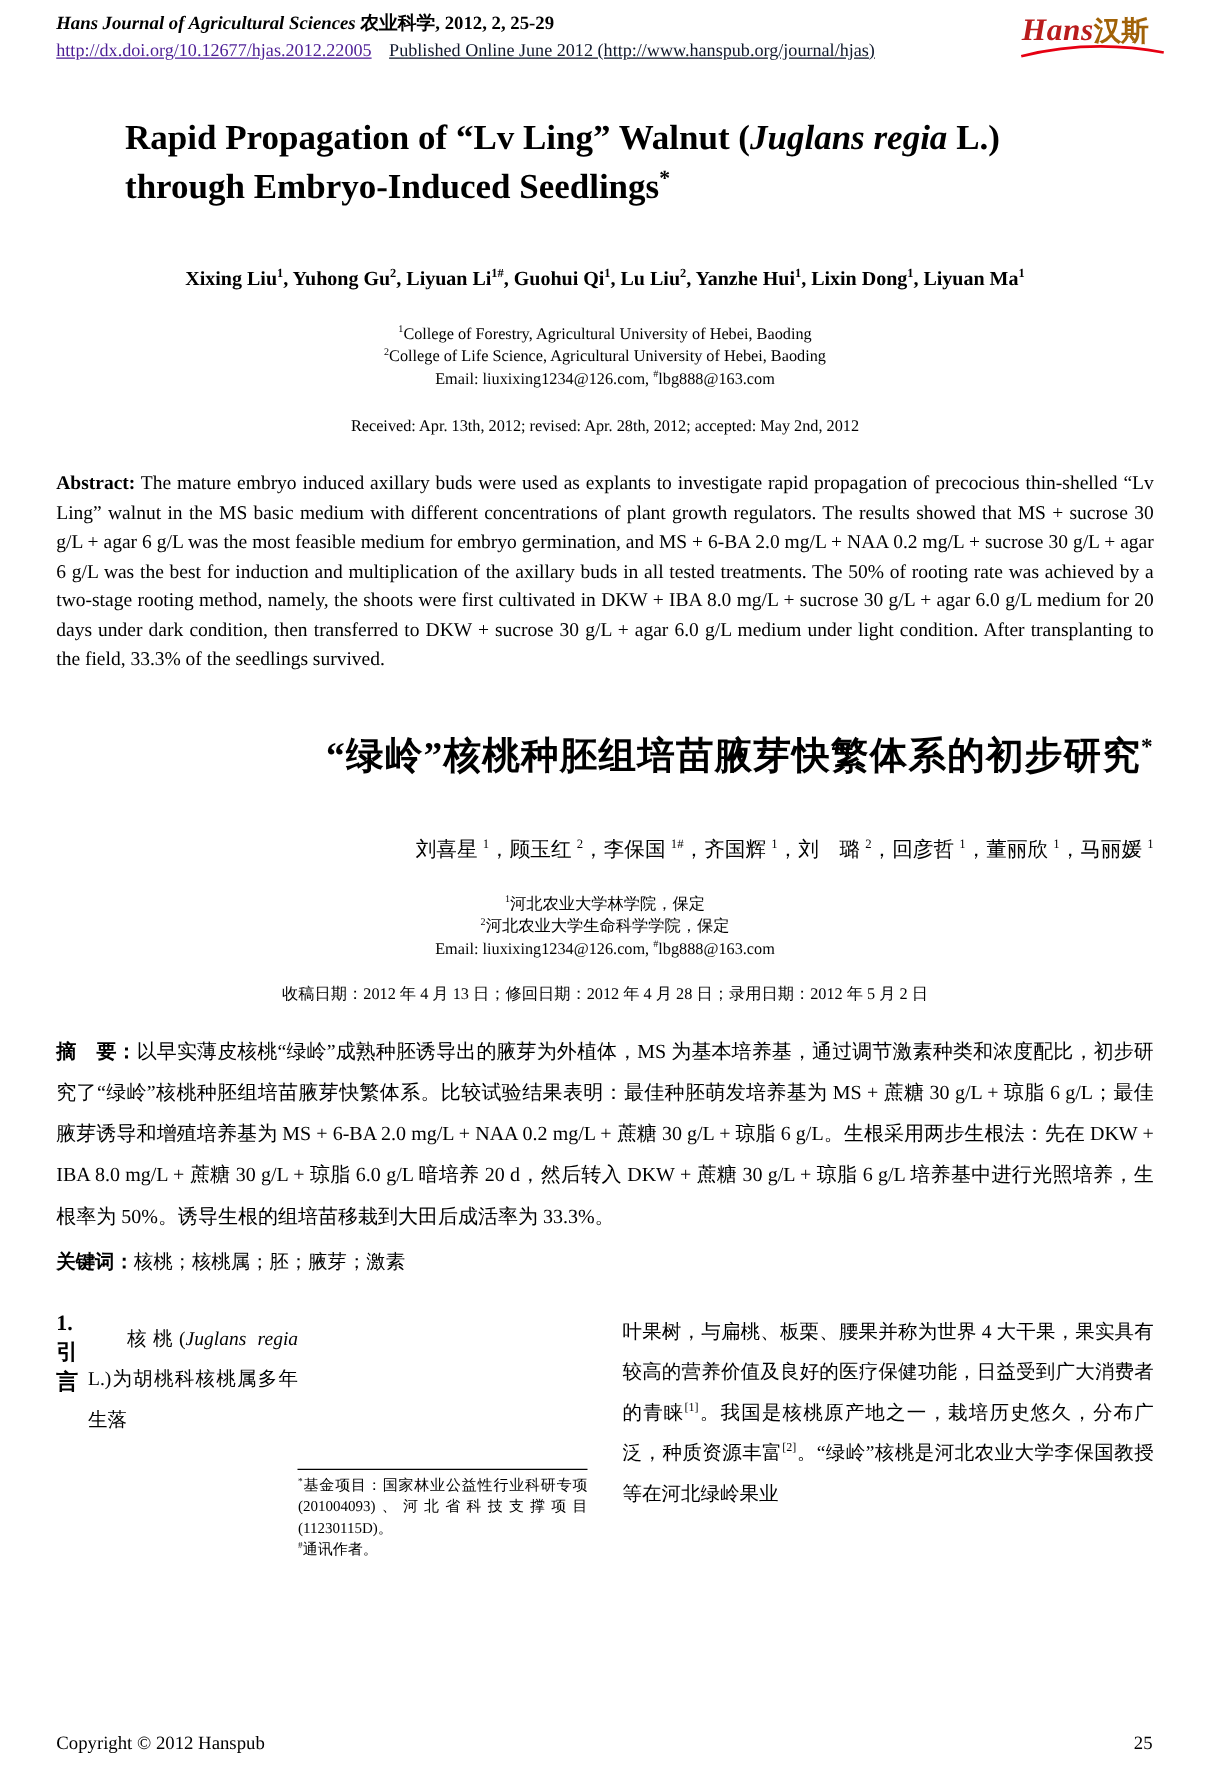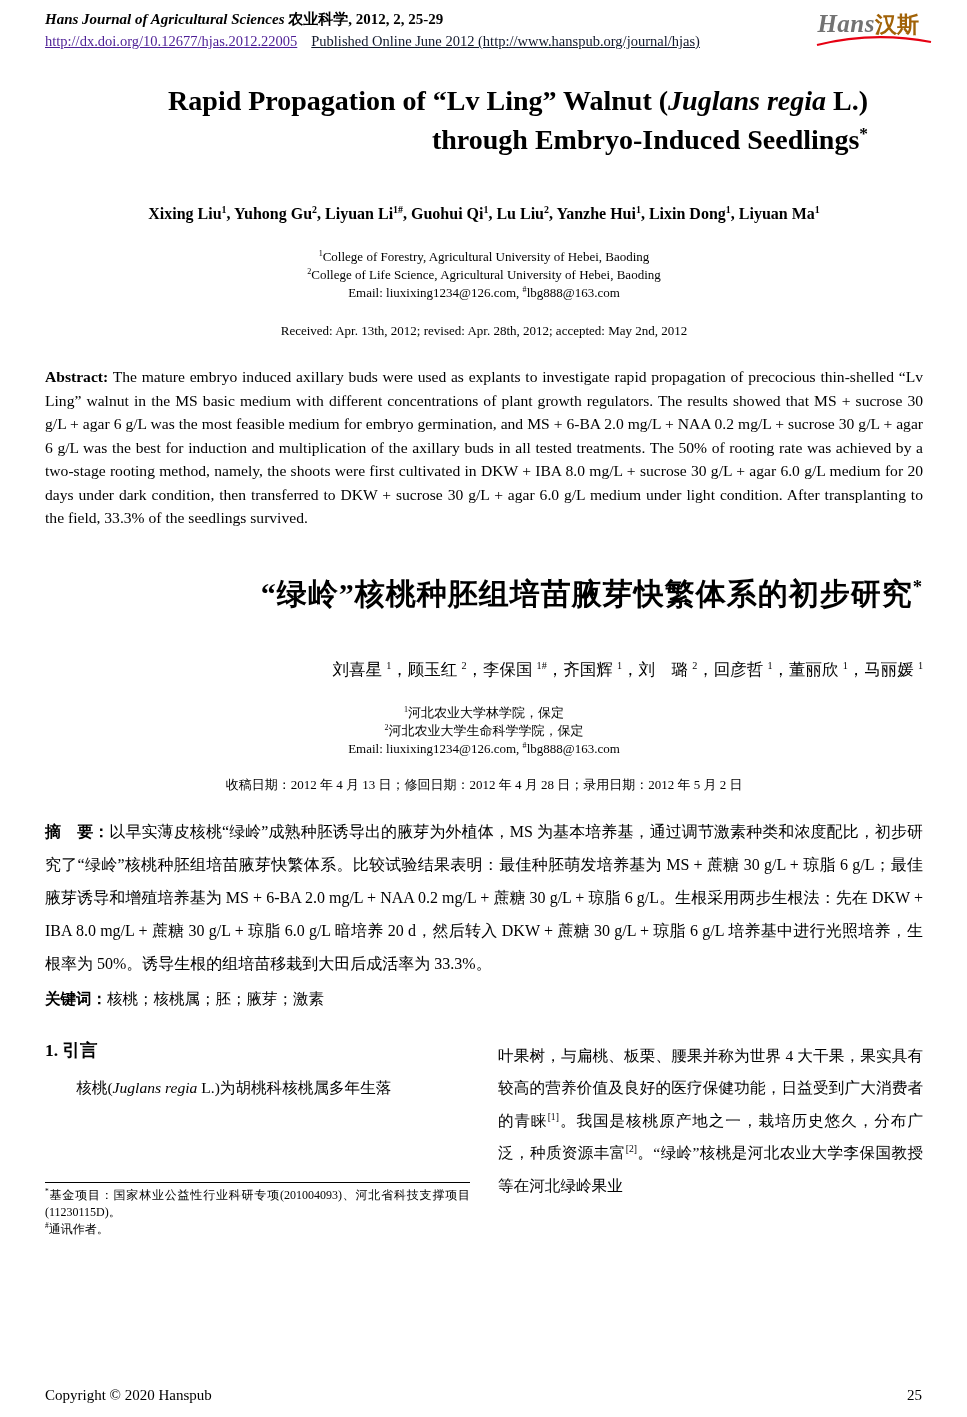--- a/index.html
+++ b/index.html
@@ -12,44 +12,44 @@
 
   sup { font-size:0.62em; vertical-align:super; line-height:0; }
 
   
   .hdr-top { display:flex; justify-content:space-between; align-items:flex-start; }
   .journal-line { font-size:15px; line-height:19px; }
   .doi-line { font-size:14.5px; line-height:19px; margin-top:3px; }
   .doi-line a { color:#4c1d95; text-decoration:underline; }
   .doi-line .pub { margin-left:14px; color:#0f172a;text-decoration:underline; }
   .logo { position:relative; white-space:nowrap; padding-right:4px; }
-  .logo-hans { color:#737373; font-weight:bold; font-style:italic; font-size:25px; letter-spacing:0.5px; }
+  .logo-hans { color:#b91c1c; font-weight:bold; font-style:italic; font-size:25px; letter-spacing:0.5px; }
   .logo-cn { color:#a16207; font-weight:bold; font-size:22px; }
   .logo-swoosh { position:absolute; left:-2px; bottom:-8px; }
 
   
-  .title { font-size:28px; font-weight:bold; line-height:39px; text-align:right; margin:30px 55px 0 55px; }
+  .title { font-size:28px; font-weight:bold; line-height:39px; text-align:left; margin:40px 55px 0 55px; }
   .authors { font-size:16px; font-weight:bold; text-align:center; margin-top:46px; }
   .affils { font-size:13px; line-height:18px; text-align:center; margin-top:25px; }
   .received { font-size:13px; text-align:center; margin-top:21px; }
   .abstract { font-size:15.6px; line-height:23.5px; text-align:justify; margin-top:26px; }
   .keywords { font-size:15.6px; margin-top:17px; }
 
   
   .cn-title { font-size:30px; font-weight:bold; text-align:right; margin-top:44px; letter-spacing:1px; }
   .cn-authors { font-size:16.5px; text-align:right; margin-top:44px; }
   .cn-affils { margin-top:23px; }
   .cn-dates { margin-top:18px; }
   .cn-abstract { font-size:16px; line-height:33px; text-align:justify; margin-top:21px; }
   .cn-keywords { font-size:15.5px; margin-top:9px; }
 
   
   .columns { display:flex; gap:28px; margin-top:26px; height:202px; }
   .col { flex:1 1 0; min-width:0; }
-  .col-left { display:flex; flex-direction:column; }
+  .col-left { display:flex; }
   .sec-heading { font-size:17.5px; font-weight:bold; margin-top:2px; }
   .body-para { font-size:15.6px; line-height:32.5px; text-align:justify; }
   .col-left .body-para { margin-top:10px; text-indent:2em; }
   .col-right .body-para { margin-top:4px; }
   .footnote { margin-top:auto; font-size:12px; line-height:17px; text-align:justify; }
   .fn-rule { border-top:1px solid #000; margin-bottom:4px; }
 
   
   .footer {
     position:absolute; left:45px; right:45px; bottom:13px;
@@ -120,15 +120,15 @@
       </div>
     </div>
     <div class="col col-right">
       <p class="body-para"><span>叶果树，与扁桃、板栗、腰果并称为世界 4 大干果，果实具有较高的营养价值及良好的医疗保健功能，日益受到广大消费者的青睐</span><sup>[1]</sup><span>。我国是核桃原产地之一，栽培历史悠久，分布广泛，种质资源丰富</span><sup>[2]</sup><span>。“绿岭”核桃是河北农业大学李保国教授等在河北绿岭果业</span></p>
     </div>
   </div>
 
 </div>
 
 <footer class="footer">
-  <span>Copyright © 2020 Hanspub</span>
+  <span>Copyright © 2012 Hanspub</span>
   <span>25</span>
 </footer>
 
 </body></html>

